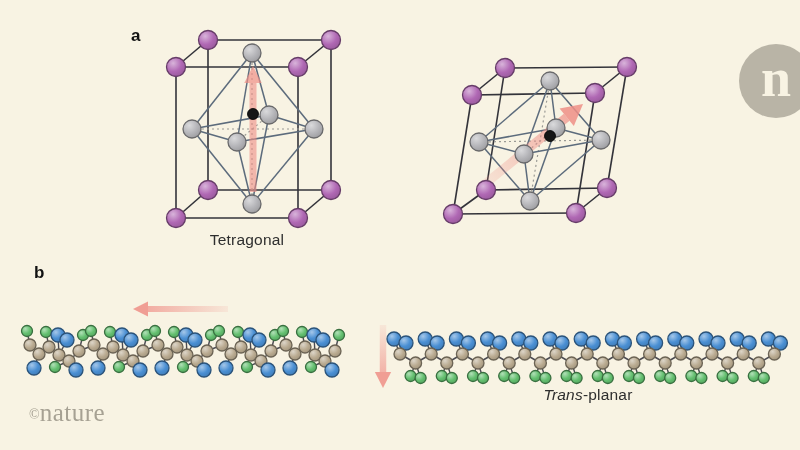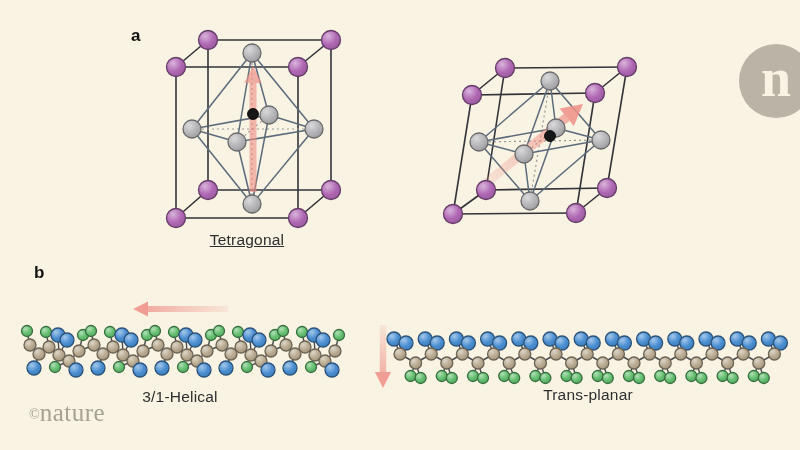--- a/index.html
+++ b/index.html
@@ -8,21 +8,21 @@
   .cap{position:absolute;font-size:15.5px;color:#2e2e2e;text-align:center;letter-spacing:.2px;}
   .panel-letter{position:absolute;font-size:17px;font-weight:bold;color:#111;}
   #logo{position:absolute;left:739px;top:44px;width:74px;height:74px;border-radius:50%;
         display:flex;align-items:center;justify-content:center;}
   #logo span{font-family:"Liberation Serif",serif;font-weight:bold;font-size:54px;line-height:1;
              transform:translateY(-3px);}
   #watermark{position:absolute;left:29px;top:399px;display:flex;align-items:flex-start;
              font-family:"Liberation Serif",serif;}
   #watermark .c{font-size:14px;margin-top:8px;}
   #watermark .w{font-size:25px;letter-spacing:.5px;text-align:right;}
-  .it{}
+  .it{font-style:italic;}
 </style>
 </head>
 <body>
 
 <div id="root" style="background: rgb(248, 243, 227);">
   <svg id="fig" width="800" height="450">
     <defs id="defs">
         <radialGradient id="grad-purple" cx="35%" cy="30%" r="80%">
           <stop offset="0%" stop-color="#d8b4da"></stop>
           <stop offset="55%" stop-color="#b068b4"></stop>
@@ -441,22 +441,21 @@
         <circle cx="727.5999999999999" cy="363" r="6" fill="url(#grad-tan)" stroke="#6b6354" stroke-width="1.3"></circle>
         <circle cx="743.2" cy="354" r="6" fill="url(#grad-tan)" stroke="#6b6354" stroke-width="1.3"></circle>
         <circle cx="758.8" cy="363" r="6" fill="url(#grad-tan)" stroke="#6b6354" stroke-width="1.3"></circle>
         <circle cx="774.4" cy="354" r="6" fill="url(#grad-tan)" stroke="#6b6354" stroke-width="1.3"></circle>
       </g>
   </svg>
 
   <div class="panel-letter" style="left:131px;top:26px;">a</div>
   <div class="panel-letter" style="left:34px;top:263px;">b</div>
 
-  <div class="cap" style="left: 187px; top: 231px; width: 120px; color: rgb(46, 46, 46); text-decoration: underline;">Tetragonal</div>
-  <div class="cap" style="left: 120px; top: 388px; width: 120px; color: rgb(46, 46, 46);">3/1-Helical</div>
+  <div class="cap" style="left: 187px; top: 231px; width: 120px; color: rgb(46, 46, 46);">Tetragonal</div>
   <div class="cap" style="left: 523px; top: 386px; width: 130px; color: rgb(46, 46, 46);"><span class="it">Trans</span><span>-planar</span></div>
 
   <div id="logo" style="background: rgb(185, 180, 166);">
     <span style="color: rgb(248, 243, 227);">n</span>
   </div>
 
   <div id="watermark" style="color: rgb(166, 161, 147);">
     <span class="c">©</span>
     <span class="w">nature</span>
   </div>

